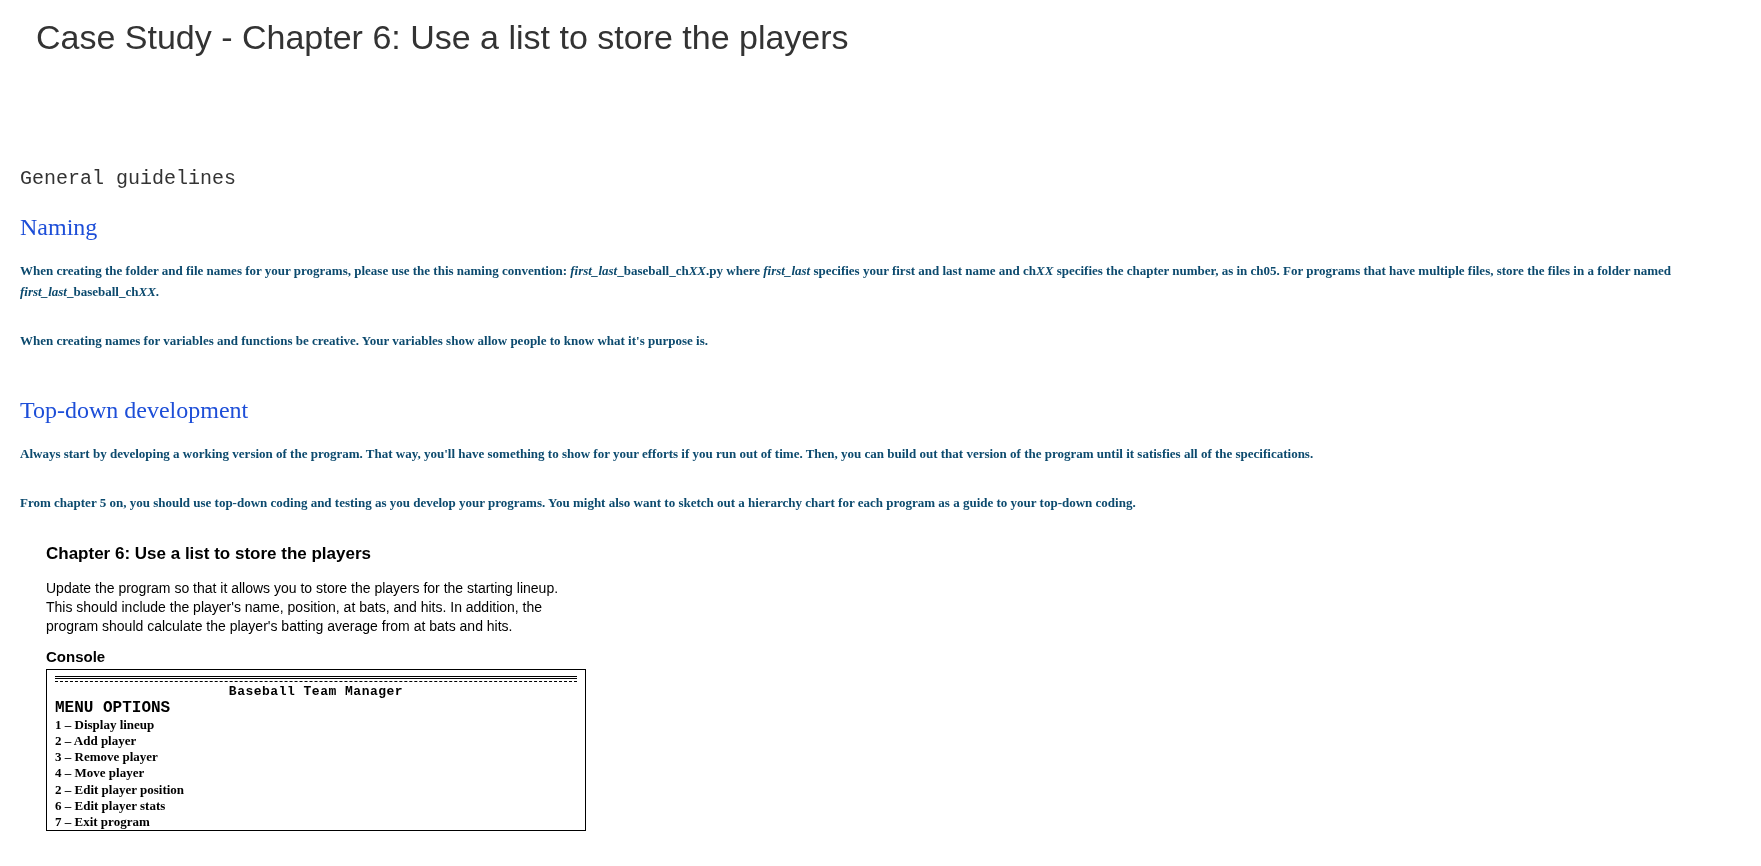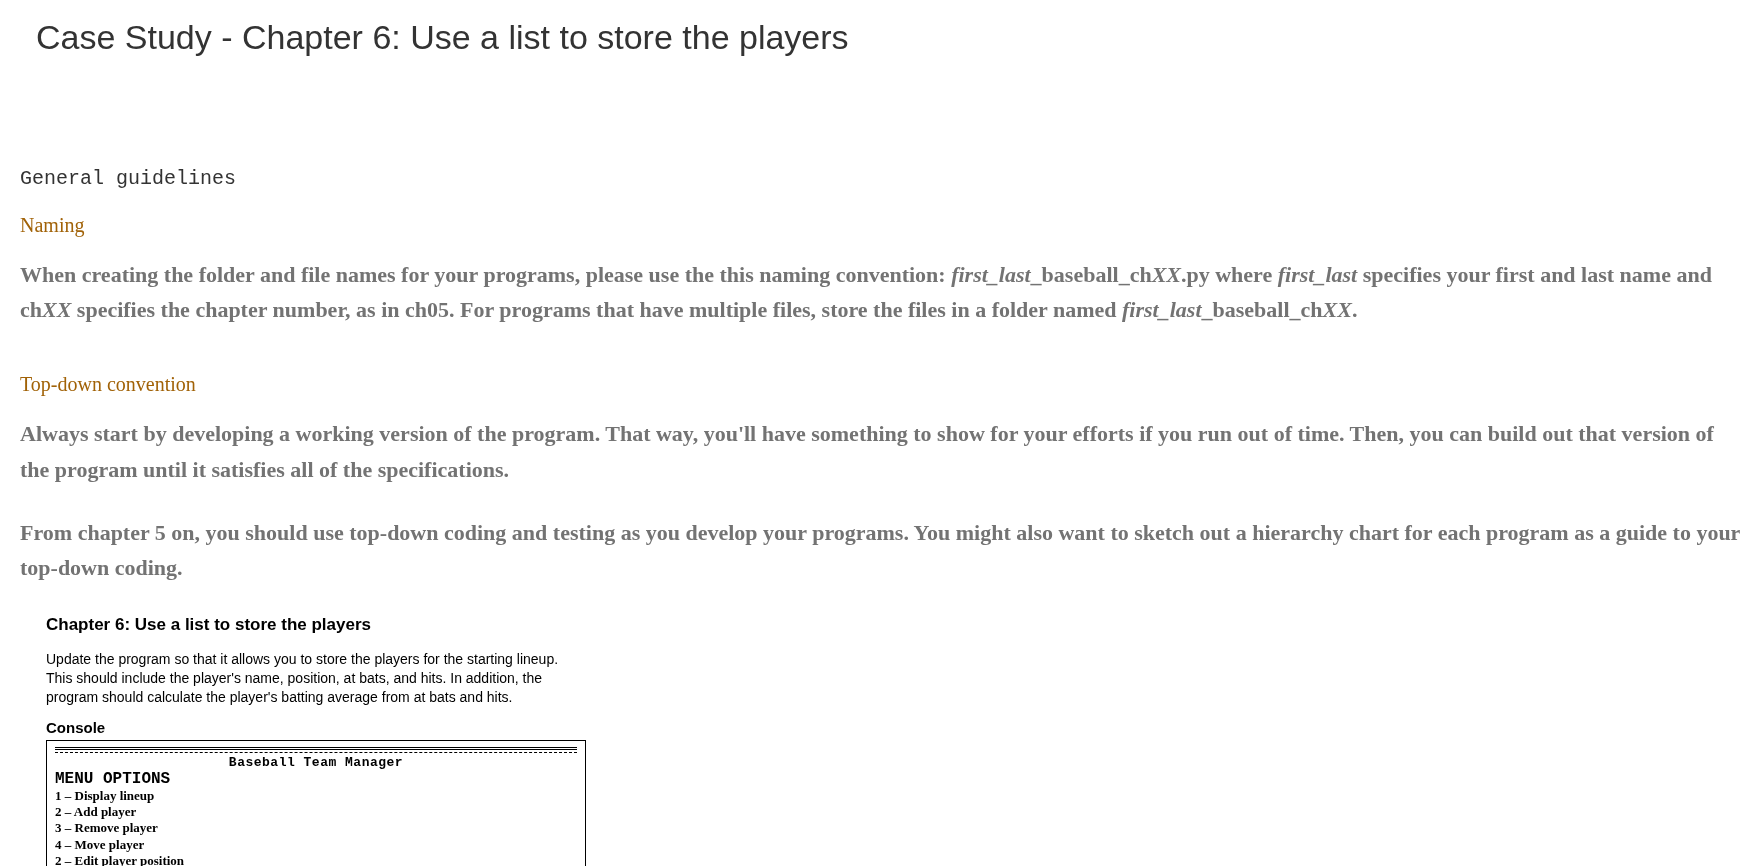--- a/index.html
+++ b/index.html
@@ -27,29 +27,29 @@
     .section-heading {
       font-family: Liberation Mono, monospace;
       font-weight: 400;
       font-size: 20px;
       color: #333;
       margin-bottom: 24px;
     }
     .sub-heading {
       font-family: Georgia, serif;
       font-weight: 400;
-      font-size: 20px;
-      color: #a16207;
+      font-size: 24px;
+      color: #1d4ed8;
       margin-bottom: 20px;
     }
     .body-text {
       font-family: Georgia, serif;
       font-weight: 700;
-      font-size: 22px;
-      color: #737373;
+      font-size: 13px;
+      color: #0c4a6e;
       line-height: 1.6;
       margin-bottom: 28px;
     }
     .body-text em {
       font-style: italic;
     }
     .section-gap {
       margin-top: 46px;
     }
     .assignment-box {
@@ -128,22 +128,23 @@
 <div class="content">
 
   <div class="section-heading">General guidelines</div>
 
   <div class="sub-heading">Naming</div>
 
   <p class="body-text">
     <span>When creating the folder and file names for your programs, please use the this naming convention: </span><em>first_last</em><span>_baseball_ch</span><em>XX</em><span>.py where </span><em>first_last</em><span> specifies your first and last name and ch</span><em>XX</em><span> specifies the chapter number, as in ch05. For programs that have multiple files, store the files in a folder named </span><em>first_last</em><span>_baseball_ch</span><em>XX</em><span>.</span>
   </p>
 
+  <p class="body-text">When creating names for variables and functions be creative. Your variables show allow people to know what it's purpose is.</p>
 
-  <div class="sub-heading section-gap">Top-down convention</div>
+  <div class="sub-heading section-gap">Top-down development</div>
 
   <p class="body-text">Always start by developing a working version of the program. That way, you'll have something to show for your efforts if you run out of time. Then, you can build out that version of the program until it satisfies all of the specifications.</p>
 
   <p class="body-text">From chapter 5 on, you should use top-down coding and testing as you develop your programs. You might also want to sketch out a hierarchy chart for each program as a guide to your top-down coding.</p>
 
   <div class="assignment-box">
     <div class="assignment-title">Chapter 6: Use a list to store the players</div>
     <div class="assignment-desc">Update the program so that it allows you to store the players for the starting lineup. This should include the player's name, position, at bats, and hits. In addition, the program should calculate the player's batting average from at bats and hits.</div>
     <div class="console-label">Console</div>
     <div class="console-outer">

